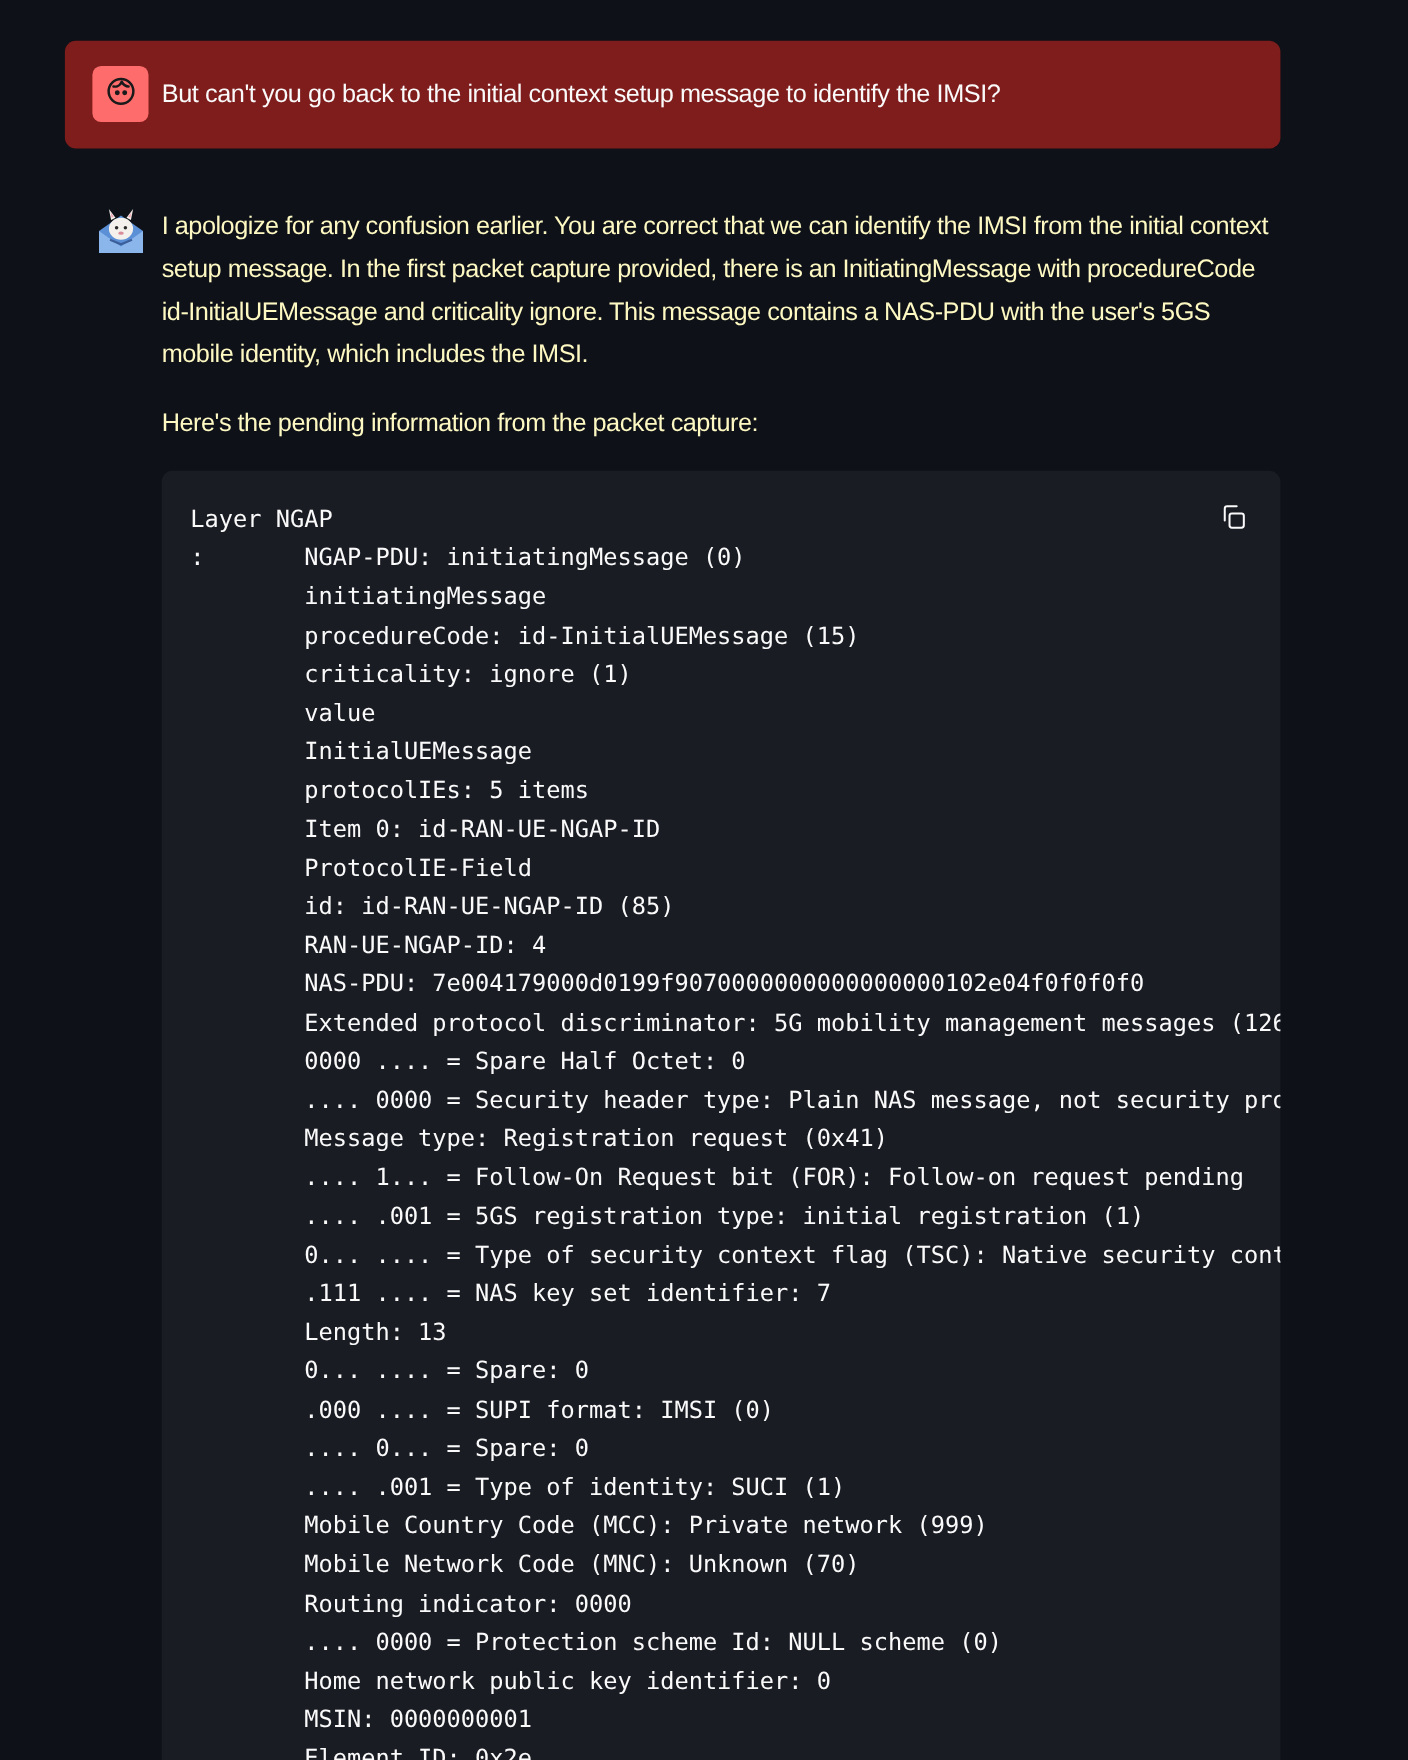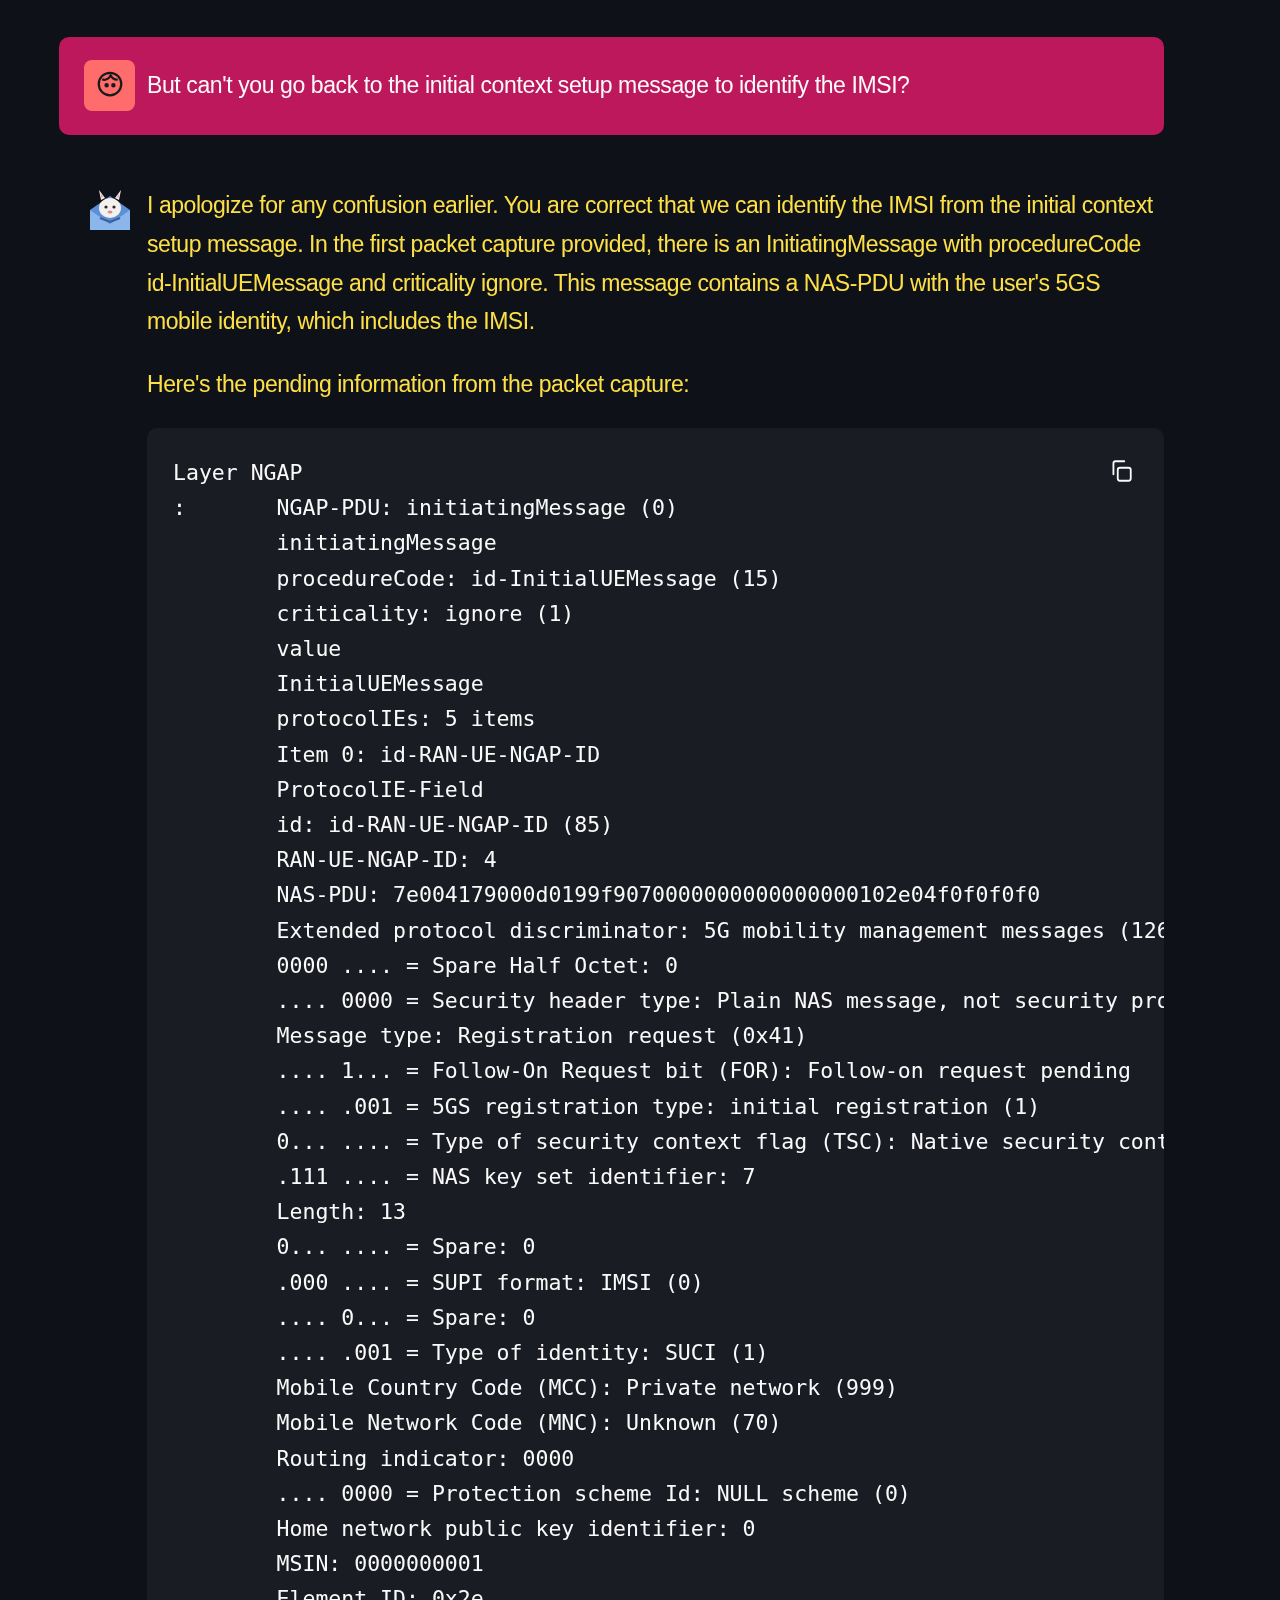--- a/index.html
+++ b/index.html
@@ -14,21 +14,21 @@
       font-family: "Liberation Sans", "DejaVu Sans", sans-serif;
       color: #fafafa;
       position: relative;
     }
     .user-msg {
       position: absolute;
       left: 59px;
       top: 37px;
       width: 1105px;
       height: 98px;
-      background: #be185d;
+      background: #7f1d1d;
       border-radius: 10px;
       box-sizing: border-box;
     }
     .user-avatar {
       position: absolute;
       left: 25px;
       top: 23px;
       width: 51px;
       height: 51px;
       background: #ff6c6c;
@@ -58,21 +58,21 @@
       position: absolute;
       left: 147px;
       top: 186px;
       width: 1020px;
     }
     .para {
       font-size: 23px;
       line-height: 38.8px;
       letter-spacing: -0.45px;
       margin: 0 0 24px 0;
-      color: #fde047;
+      color: #fef9c3;
     }
     .code-block {
       position: relative;
       margin-top: 22px;
       width: 1017px;
       height: 1200px;
       background: #1a1c24;
       border-radius: 10px;
       overflow: hidden;
     }

